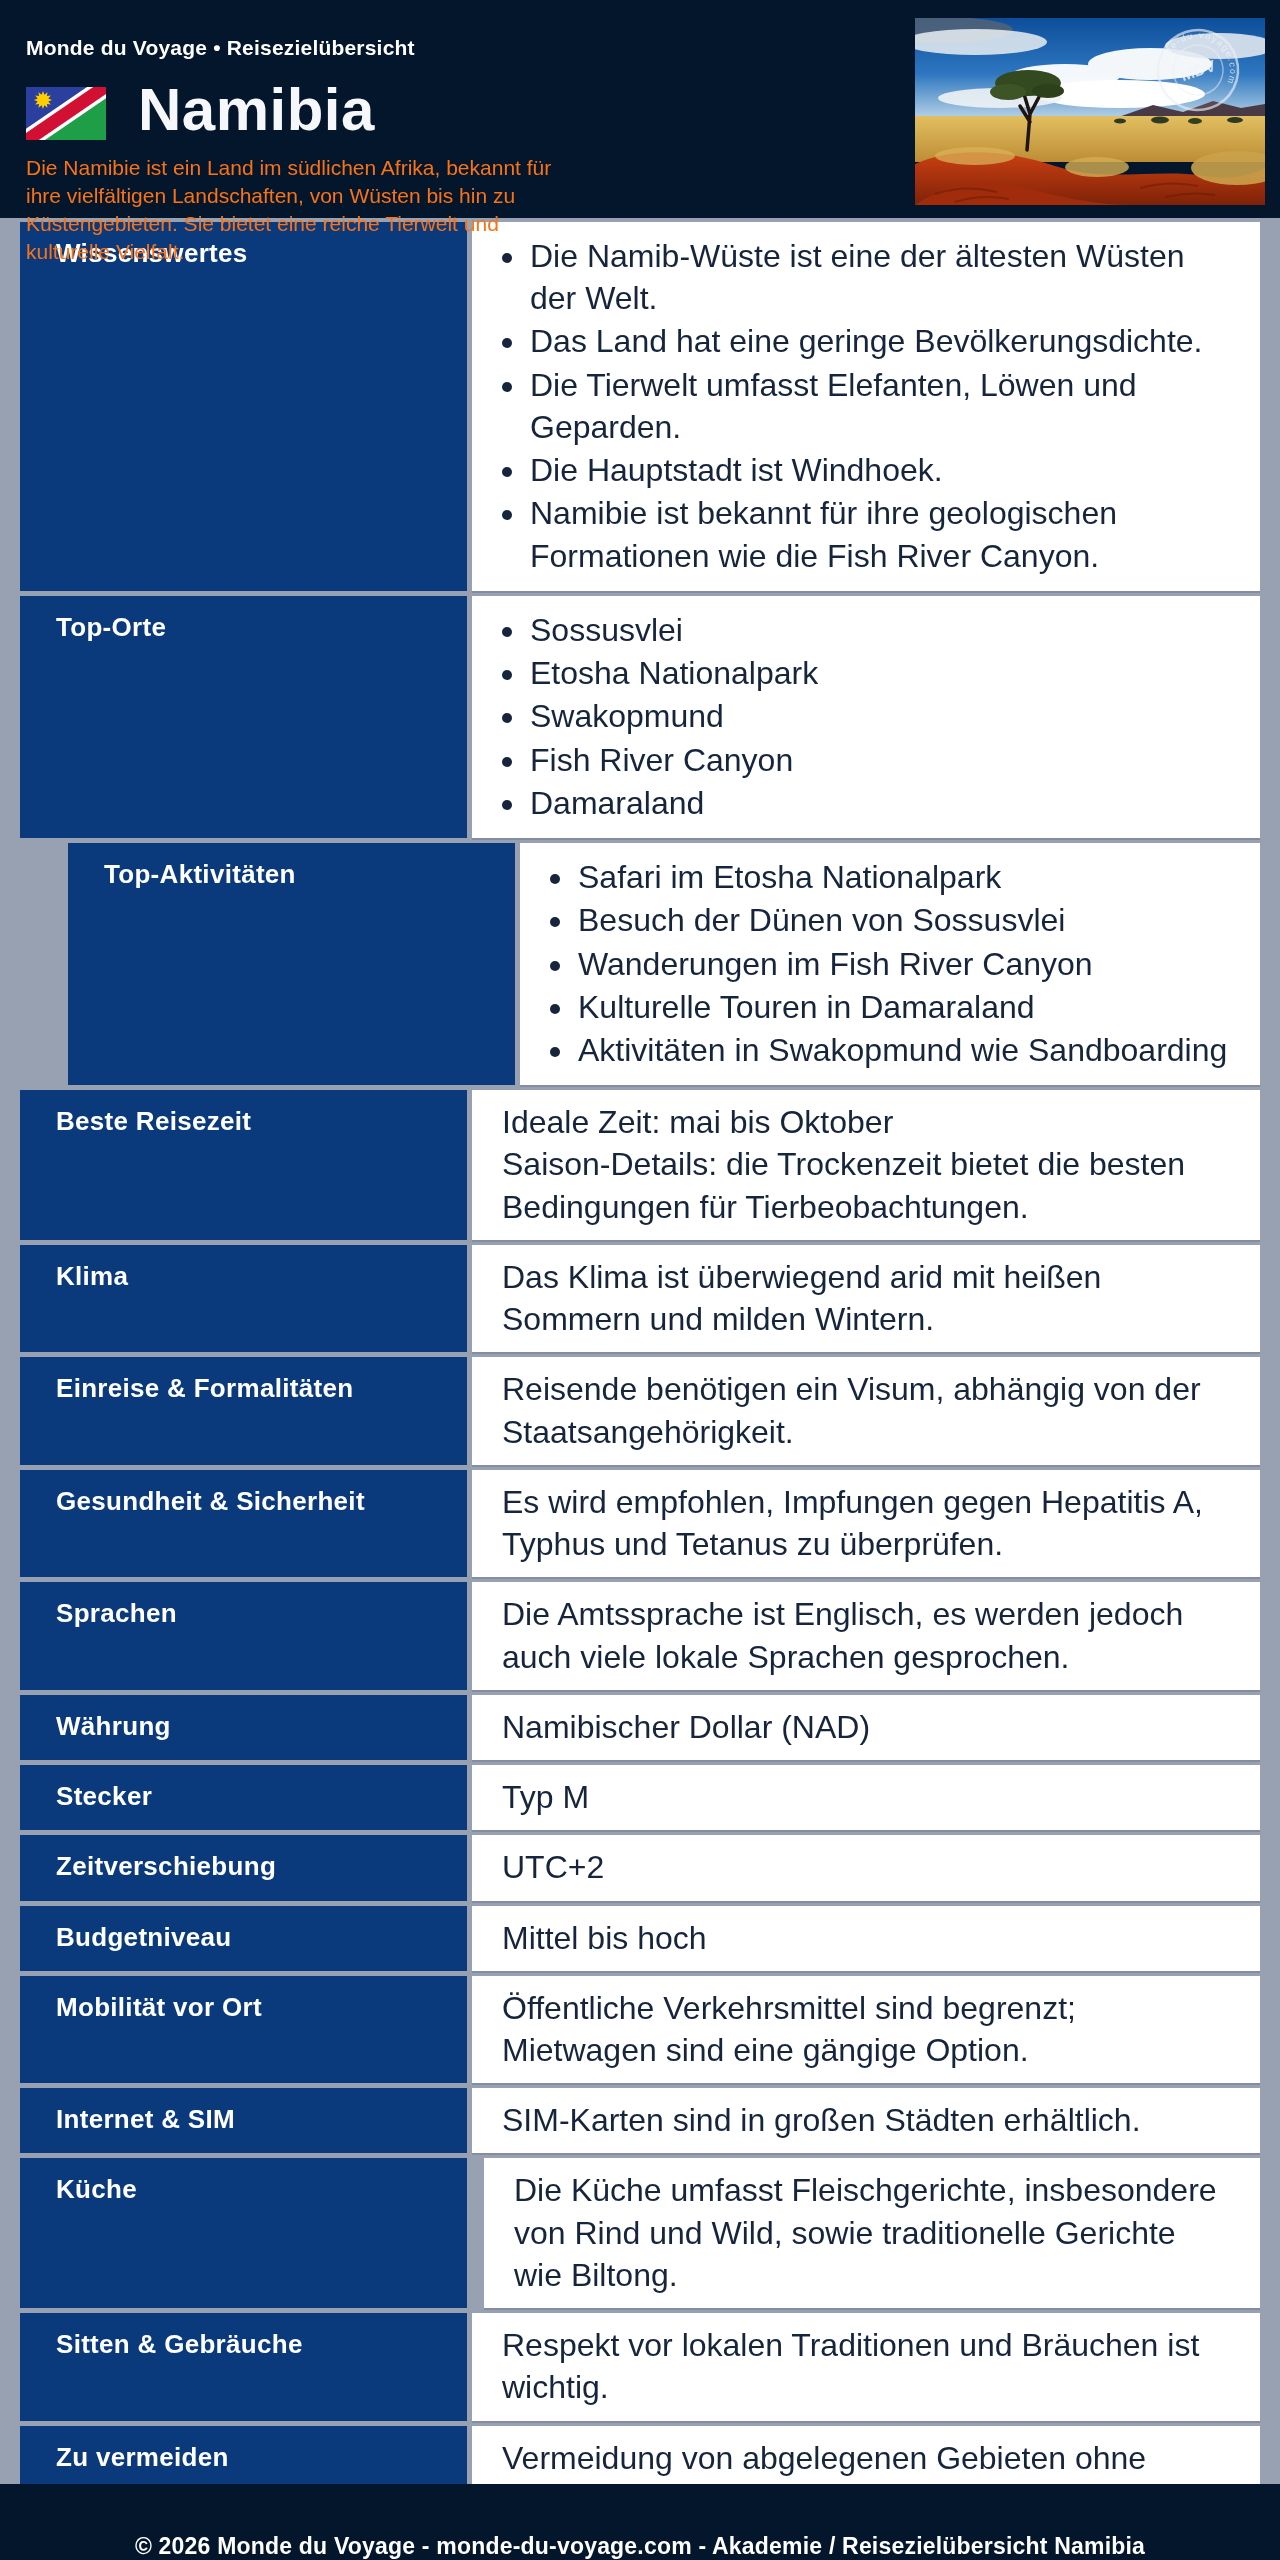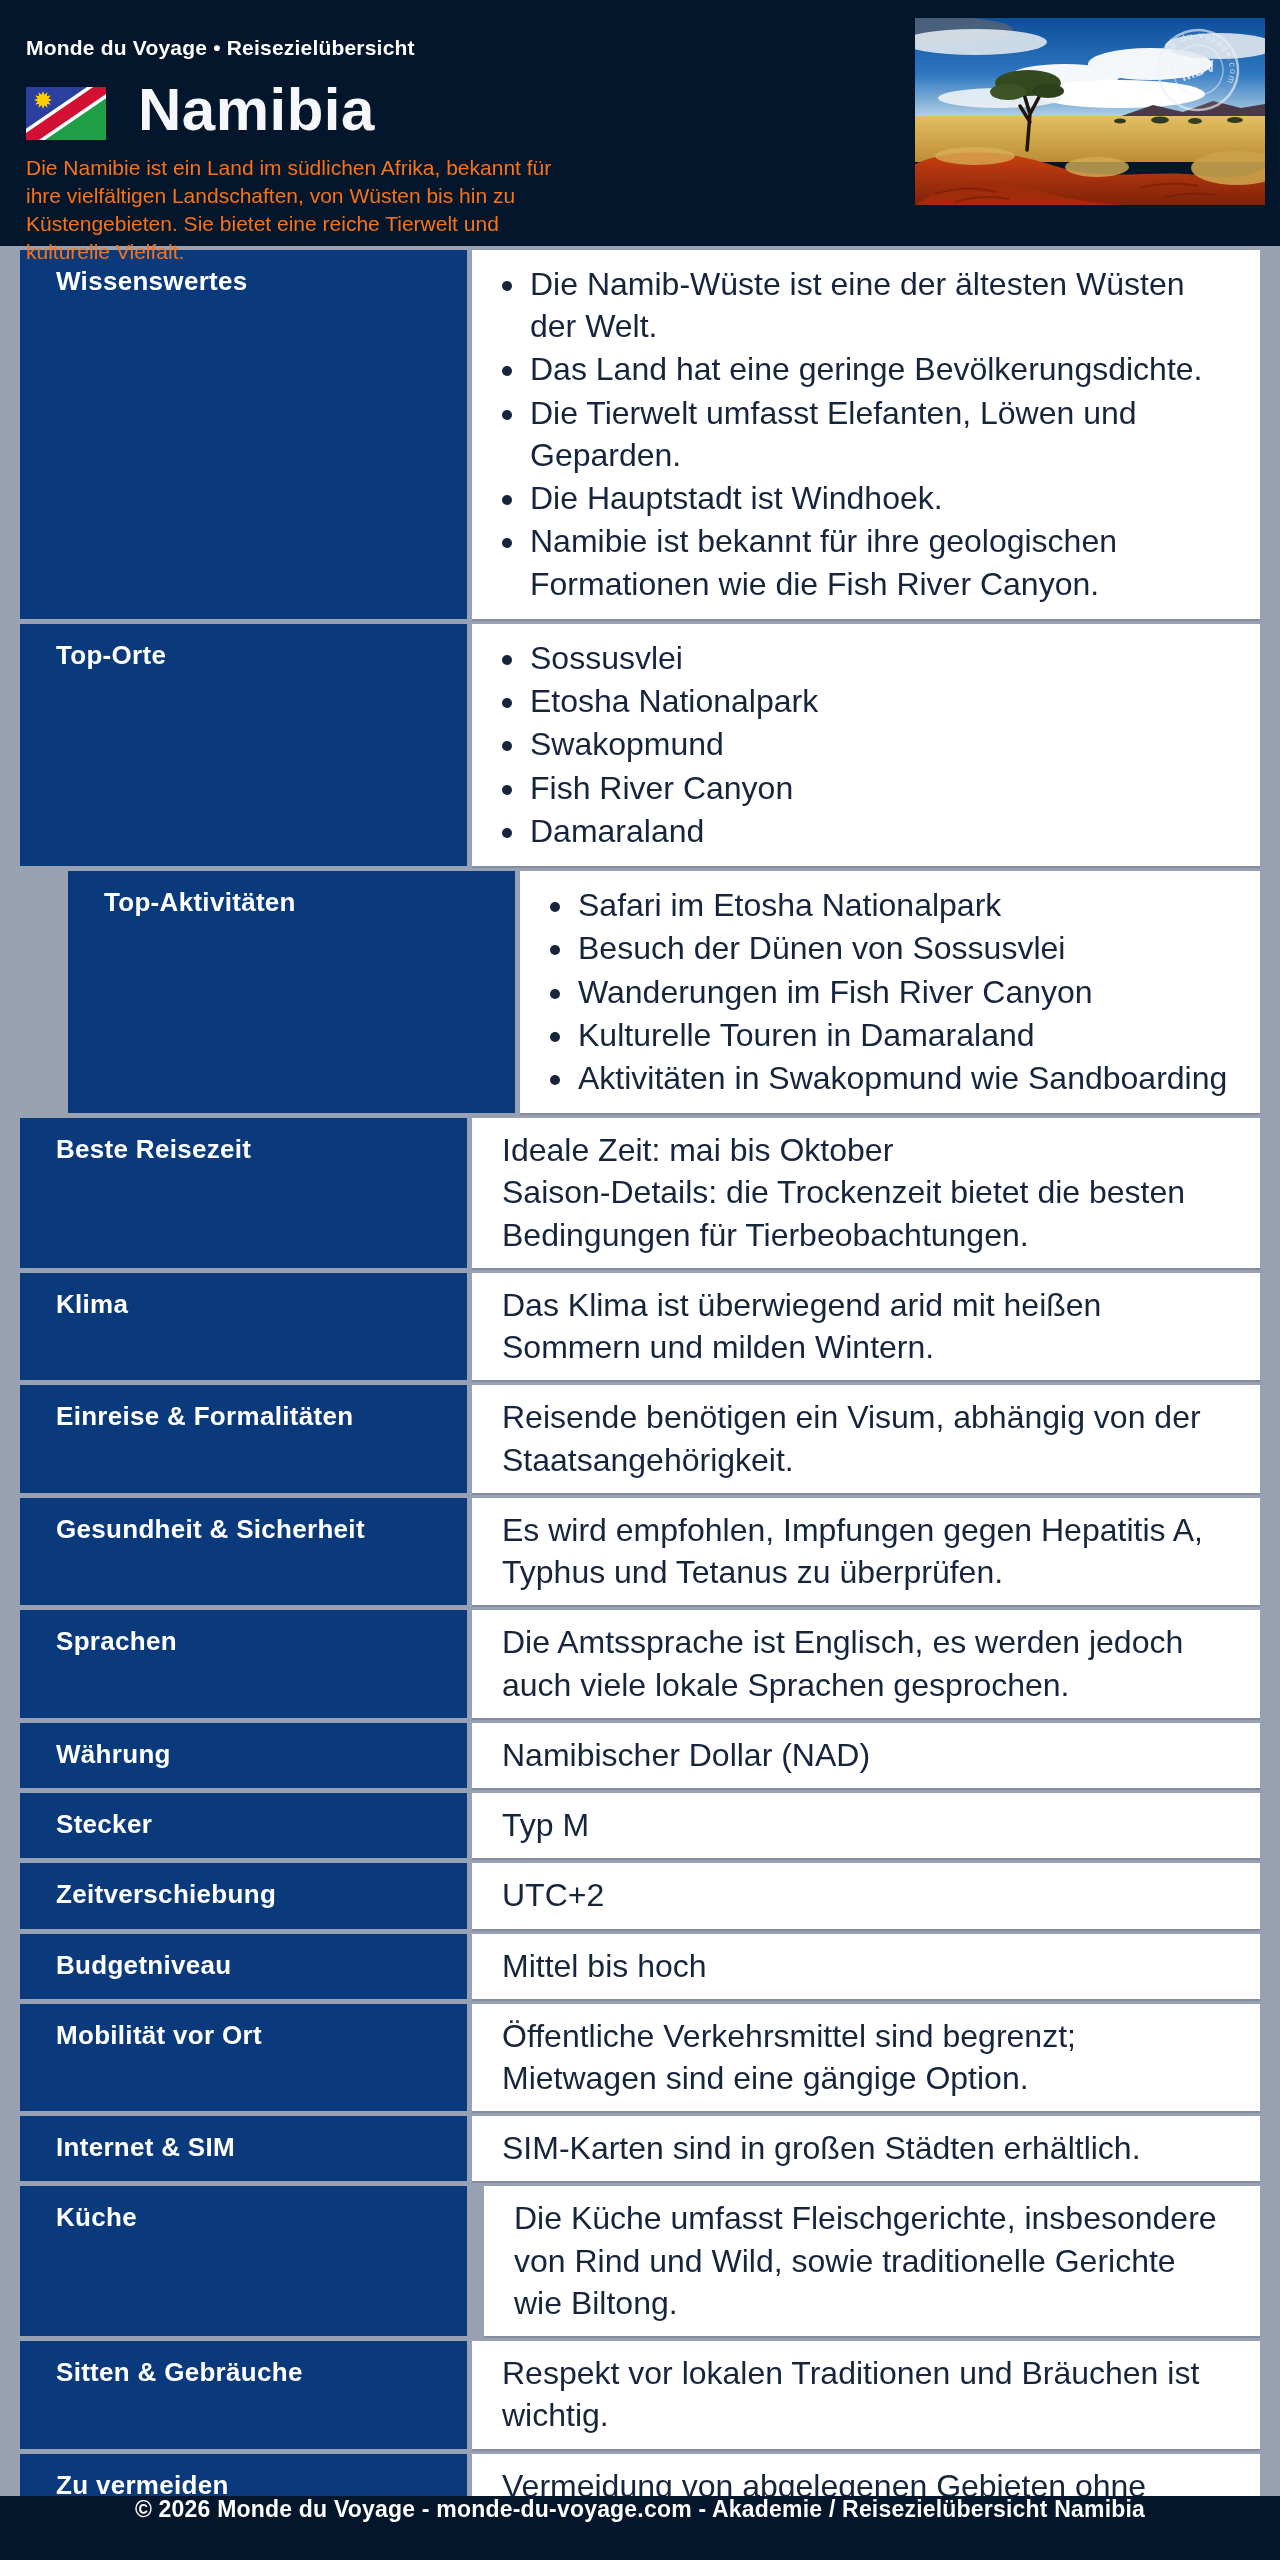--- a/index.html
+++ b/index.html
@@ -5,21 +5,21 @@
   html,body{margin:0;padding:0;}
   body{
     width:1280px;height:2560px;position:relative;
     background:var(--page-gray,#98a1b2);
     font-family:"Liberation Sans",sans-serif;
     -webkit-font-smoothing:antialiased;
   }
   
   .site-header{
     background:var(--header-navy,#04162c);
-    height:246px;box-sizing:border-box;
+    height:218px;box-sizing:border-box;
     padding:36px 0 0 26px;position:relative;
   }
   .breadcrumb{color:#ffffff;font-size:21px;font-weight:700;letter-spacing:.2px;}
   .title-row{display:flex;align-items:flex-end;gap:32px;margin-top:20px;}
   .flag{width:80px;height:53px;display:block;flex:0 0 auto;}
   .page-title{color:#f5f7fa;font-size:60px;font-weight:800;line-height:1;letter-spacing:.5px;}
   .description{
     margin-top:14px;width:528px;
     color:#f97316;font-size:21px;line-height:1.33;
   }
@@ -42,23 +42,23 @@
     color:var(--text-dark,#16253c);
     font-size:32px;line-height:1.32;
     padding:11px 28px 12px 30px;box-sizing:border-box;
     box-shadow:0 2px 0 rgba(40,50,70,.18);
   }
   .tvalue ul{margin:2px 0 2px 0;padding-left:26px;}
   .tvalue li{margin:1px 0;padding-left:2px;}
   .tvalue .tline{margin:0;}
   
   .site-footer{
-    position:absolute;left:0;bottom:0;width:100%;height:64px;
+    position:absolute;left:0;bottom:0;width:100%;height:76px;
     background:var(--header-navy,#04162c);
-    display:flex;align-items:flex-start;justify-content:center;
+    display:flex;align-items:flex-end;justify-content:center;
     color:#ffffff;font-size:23px;font-weight:700;letter-spacing:.2px;
   }
 </style>
 </head>
 <body>
 
 <header class="site-header">
   <div class="breadcrumb">Monde du Voyage • Reisezielübersicht</div>
 
   <div class="title-row">

